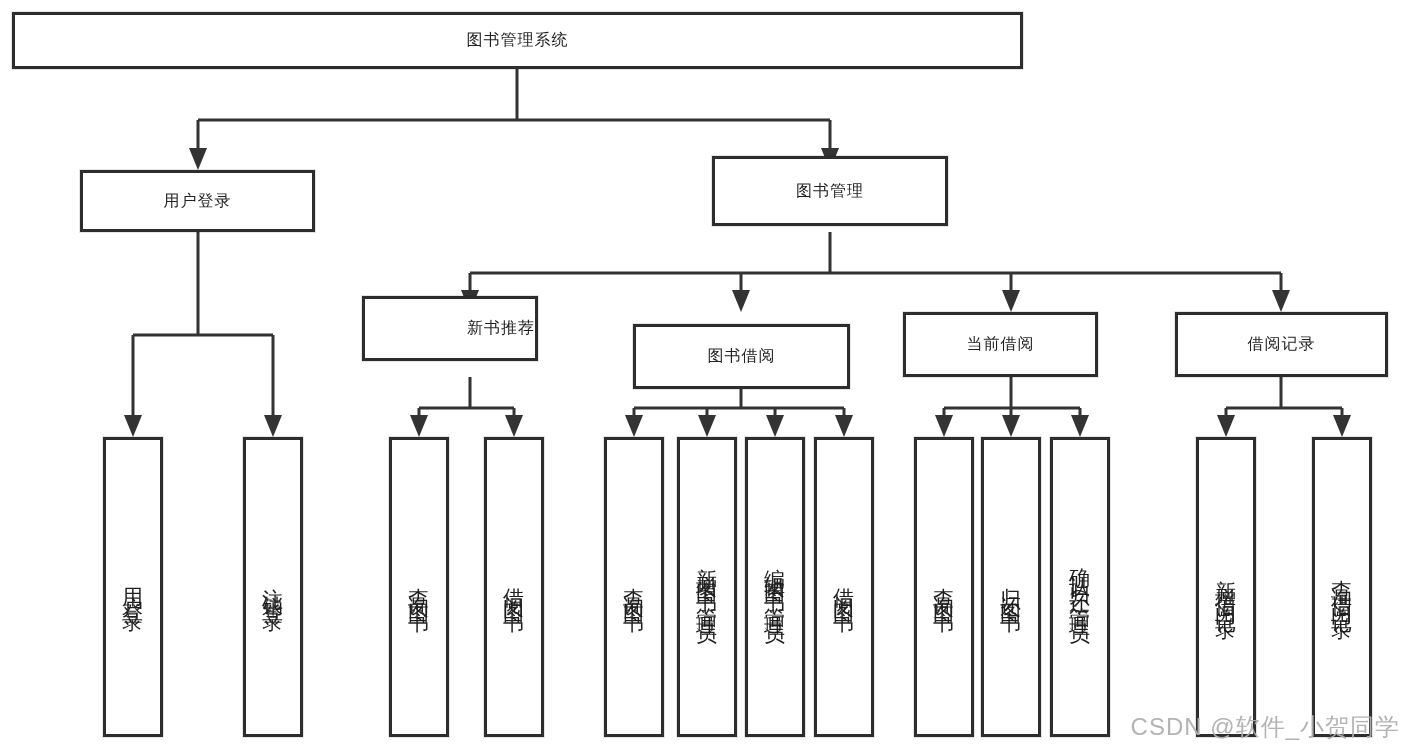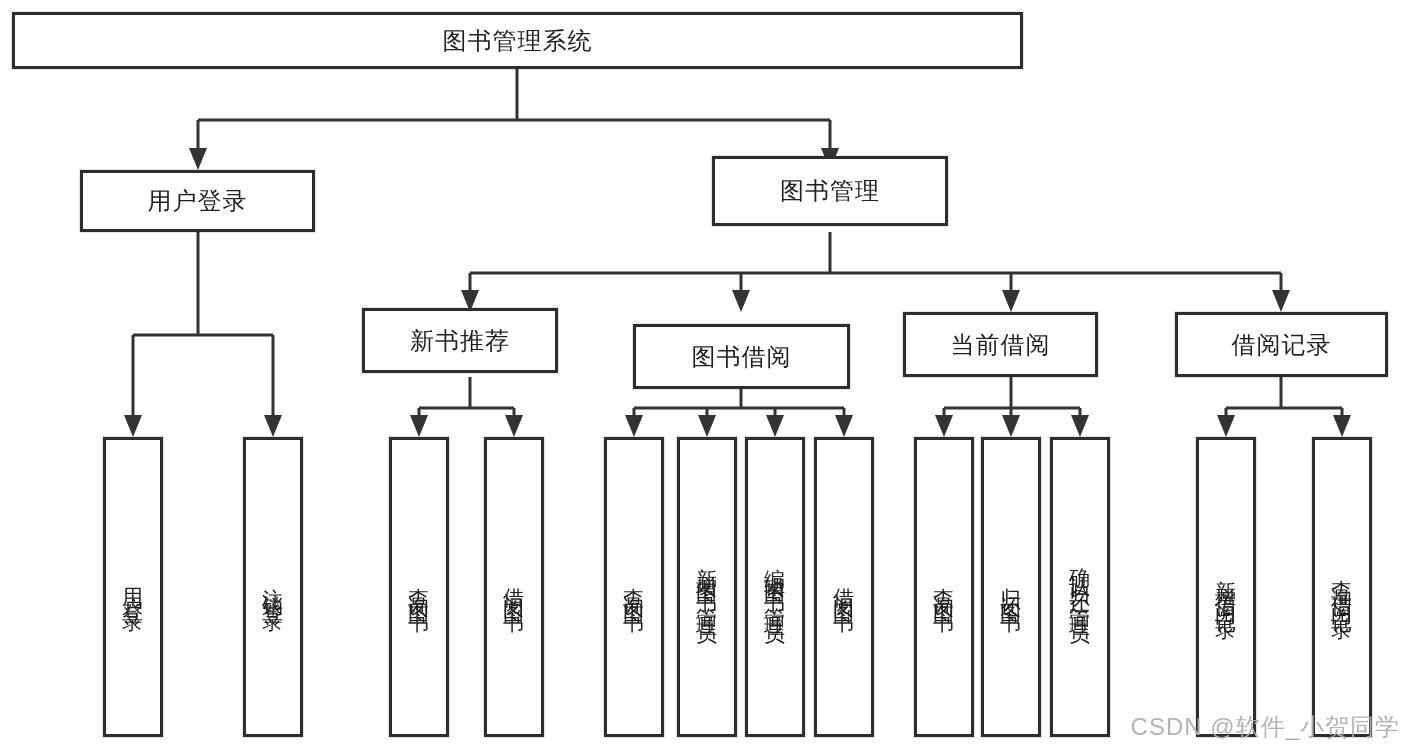--- a/index.html
+++ b/index.html
@@ -35,21 +35,21 @@
     box-sizing: border-box;
     background: #ffffff;
     border: 3px solid #2d2d2d;
     box-shadow: 0 0 0 1px rgba(0,0,0,0.10);
     display: flex;
     align-items: center;
     justify-content: center;
     color: #1f1f1f;
   }
   .node.hnode span {
-    font-size: 24px;
+    font-size: 16px;
     letter-spacing: 1px;
     white-space: nowrap;
   }
   .node.leaf span {
     writing-mode: vertical-rl;
     text-orientation: mixed;
     font-size: 21px;
     letter-spacing: 8px;
     line-height: 1;
   }
@@ -115,21 +115,21 @@
     <span>图书管理系统</span>
   </div>
 
   <div class="node hnode" style="left:80px; top:170px; width:235px; height:62px;">
     <span>用户登录</span>
   </div>
   <div class="node hnode" style="left:712px; top:156px; width:236px; height:70px;">
     <span>图书管理</span>
   </div>
 
-  <div class="node hnode" style="left:362px; top:308px; width:196px; height:65px;">
+  <div class="node hnode" style="left:362px; top:296px; width:176px; height:65px;justify-content:flex-end;">
     <span>新书推荐</span>
   </div>
   <div class="node hnode" style="left:633px; top:324px; width:217px; height:65px;">
     <span>图书借阅</span>
   </div>
   <div class="node hnode" style="left:903px; top:312px; width:195px; height:65px;">
     <span>当前借阅</span>
   </div>
   <div class="node hnode" style="left:1175px; top:312px; width:213px; height:65px;">
     <span>借阅记录</span>

